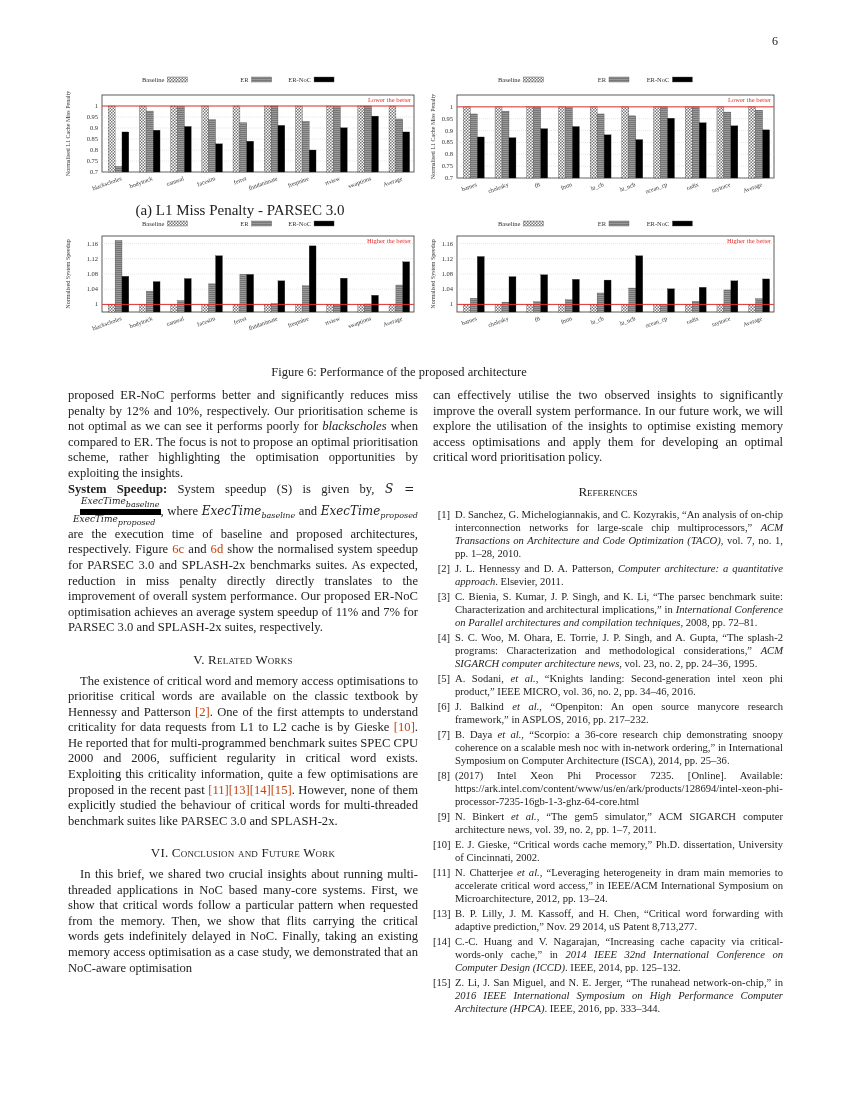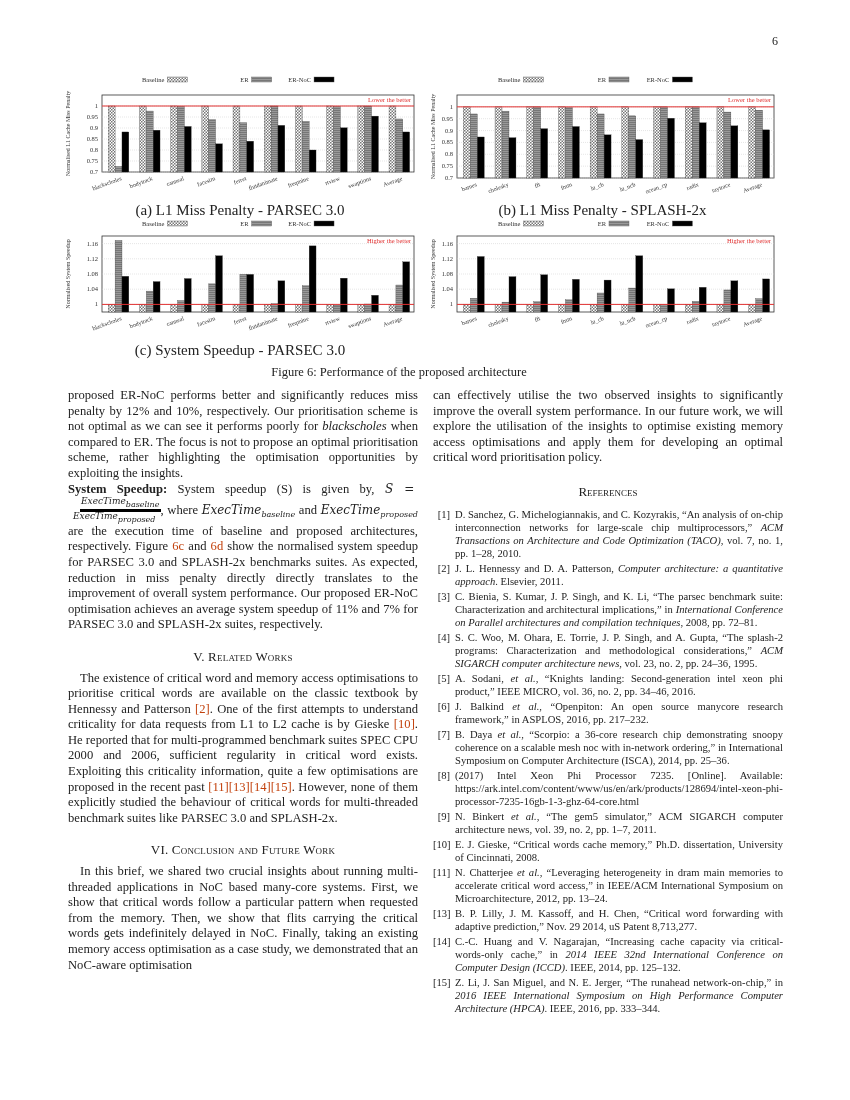--- a/index.html
+++ b/index.html
@@ -18,21 +18,21 @@
   .sec { text-align: center; font-variant: small-caps; font-size: 13px; margin: 16px 0 6px 0; letter-spacing: 0.2px; }
   .ref-head { text-align: center; font-variant: small-caps; font-size: 13px; margin: 18px 0 8px 0; }
   .refs { font-size: 10.6px; line-height: 13px; }
   .ref { display: flex; margin-bottom: 2px; text-align: justify; }
   .ref .num { width: 22px; flex-shrink: 0; text-align: right; padding-right: 5px; }
   .ref .txt { flex: 1; }
   .link { color: #c2410c; }
   .it { font-style: italic; }
   .math { font-style: italic; font-family: "DejaVu Serif", serif; font-size: 12px; }
   .frac { display: inline-block; vertical-align: middle; text-align: center; font-size: 9px; line-height: 9px; font-style: italic; }
-  .frac .n { border-bottom: 3px solid #000000; display: block; padding: 0 1px; margin-left: 12px; }
+  .frac .n { border-bottom: 6px solid #000000; display: block; padding: 0 1px; margin-left: 12px; }
   .frac .d { display: block; }
   sub { font-size: 8px; }
 </style>
 </head>
 <body>
 
 <div class="page-num">6</div>
 
 <div class="fig-grid">
   <div class="fig" id="fig-a" style="left:0;top:0;width:360px;height:150px;">
@@ -186,21 +186,20 @@
         <rect x="298.914" y="42.07428571428572" width="6.974" height="65.92571428571428" fill="url(#svg-b-er)" stroke="#333" stroke-width="0.3"></rect>
         <rect x="305.888" y="55.82857142857142" width="6.974" height="52.17142857142858" fill="#000" stroke="#333" stroke-width="0.3"></rect>
         <text x="0" y="0" font-size="6" text-anchor="end" fill="#333" transform="translate(305.888,116) rotate(-20)" font-family="Liberation Serif, serif">raytrace</text>
         <rect x="323.64" y="36.85714285714286" width="6.974" height="71.14285714285714" fill="url(#svg-b-chk)" stroke="#333" stroke-width="0.3"></rect>
         <rect x="330.614" y="40.17714285714287" width="6.974" height="67.82285714285713" fill="url(#svg-b-er)" stroke="#333" stroke-width="0.3"></rect>
         <rect x="337.58799999999997" y="59.85999999999999" width="6.974" height="48.14000000000001" fill="#000" stroke="#333" stroke-width="0.3"></rect>
         <text x="0" y="0" font-size="6" text-anchor="end" fill="#333" transform="translate(337.58799999999997,116) rotate(-20)" font-family="Liberation Serif, serif">Average</text>
         <line x1="32" x2="349" y1="36.85714285714286" y2="36.85714285714286" stroke="#e03030" stroke-width="1"></line>
         <text x="346" y="32" font-size="6.5" text-anchor="end" fill="#e03030" font-family="Liberation Serif, serif">Lower the better</text>
       </svg>
-    <div class="subcap" style="top:132px;">(b) L1 Miss Penalty - SPLASH-2x</div>
   </div>
   <div class="fig" id="fig-c" style="left:0;top:148px;width:360px;height:145px;">
     <svg id="svg-c" width="360" height="125">
         <defs>
           <pattern id="svg-c-chk" width="3" height="3" patternUnits="userSpaceOnUse">
             <rect width="3" height="3" fill="#fff"></rect>
             <rect width="1.5" height="1.5" fill="#777"></rect>
             <rect x="1.5" y="1.5" width="1.5" height="1.5" fill="#777"></rect>
           </pattern>
           <pattern id="svg-c-er" width="2" height="2" patternUnits="userSpaceOnUse">
@@ -262,21 +261,20 @@
         <rect x="304.704" y="86.02000000000004" width="6.864" height="7.979999999999961" fill="url(#svg-c-er)" stroke="#333" stroke-width="0.3"></rect>
         <rect x="311.56800000000004" y="77.27999999999997" width="6.864" height="16.720000000000027" fill="#000" stroke="#333" stroke-width="0.3"></rect>
         <text x="0" y="0" font-size="6" text-anchor="end" fill="#333" transform="translate(311.56800000000004,102) rotate(-20)" font-family="Liberation Serif, serif">swaptions</text>
         <rect x="329.04" y="86.39999999999999" width="6.864" height="7.6000000000000085" fill="url(#svg-c-chk)" stroke="#333" stroke-width="0.3"></rect>
         <rect x="335.904" y="67.02000000000001" width="6.864" height="26.97999999999999" fill="url(#svg-c-er)" stroke="#333" stroke-width="0.3"></rect>
         <rect x="342.76800000000003" y="43.83999999999995" width="6.864" height="50.16000000000005" fill="#000" stroke="#333" stroke-width="0.3"></rect>
         <text x="0" y="0" font-size="6" text-anchor="end" fill="#333" transform="translate(342.76800000000003,102) rotate(-20)" font-family="Liberation Serif, serif">Average</text>
         <line x1="42" x2="354" y1="86.39999999999999" y2="86.39999999999999" stroke="#e03030" stroke-width="1"></line>
         <text x="351" y="25" font-size="6.5" text-anchor="end" fill="#e03030" font-family="Liberation Serif, serif">Higher the better</text>
       </svg>
-    <div class="subcap" style="top:124px;">(c) System Speedup - PARSEC 3.0</div>
   </div>
   <div class="fig" id="fig-d" style="left:365px;top:148px;width:355px;height:145px;">
     <svg id="svg-d" width="355" height="125">
         <defs>
           <pattern id="svg-d-chk" width="3" height="3" patternUnits="userSpaceOnUse">
             <rect width="3" height="3" fill="#fff"></rect>
             <rect width="1.5" height="1.5" fill="#777"></rect>
             <rect x="1.5" y="1.5" width="1.5" height="1.5" fill="#777"></rect>
           </pattern>
           <pattern id="svg-d-er" width="2" height="2" patternUnits="userSpaceOnUse">
@@ -397,21 +395,21 @@
       <div class="ref">
         <span class="num">[8]</span>
         <span class="txt">(2017) Intel Xeon Phi Processor 7235. [Online]. Available: https://ark.intel.com/content/www/us/en/ark/products/128694/intel-xeon-phi-processor-7235-16gb-1-3-ghz-64-core.html</span>
       </div>
       <div class="ref">
         <span class="num">[9]</span>
         <span class="txt">N. Binkert <i>et al.</i>, “The gem5 simulator,” ACM SIGARCH computer architecture news, vol. 39, no. 2, pp. 1–7, 2011.</span>
       </div>
       <div class="ref">
         <span class="num">[10]</span>
-        <span class="txt">E. J. Gieske, “Critical words cache memory,” Ph.D. dissertation, University of Cincinnati, 2008.</span>
+        <span class="txt">E. J. Gieske, “Critical words cache memory,” Ph.D. dissertation, University of Cincinnati, 2002.</span>
       </div>
       <div class="ref">
         <span class="num">[11]</span>
         <span class="txt">N. Chatterjee <i>et al.</i>, “Leveraging heterogeneity in dram main memories to accelerate critical word access,” in IEEE/ACM International Symposium on Microarchitecture, 2012, pp. 13–24.</span>
       </div>
       <div class="ref">
         <span class="num">[13]</span>
         <span class="txt">B. P. Lilly, J. M. Kassoff, and H. Chen, “Critical word forwarding with adaptive prediction,” Nov. 29 2014, uS Patent 8,713,277.</span>
       </div>
       <div class="ref">

